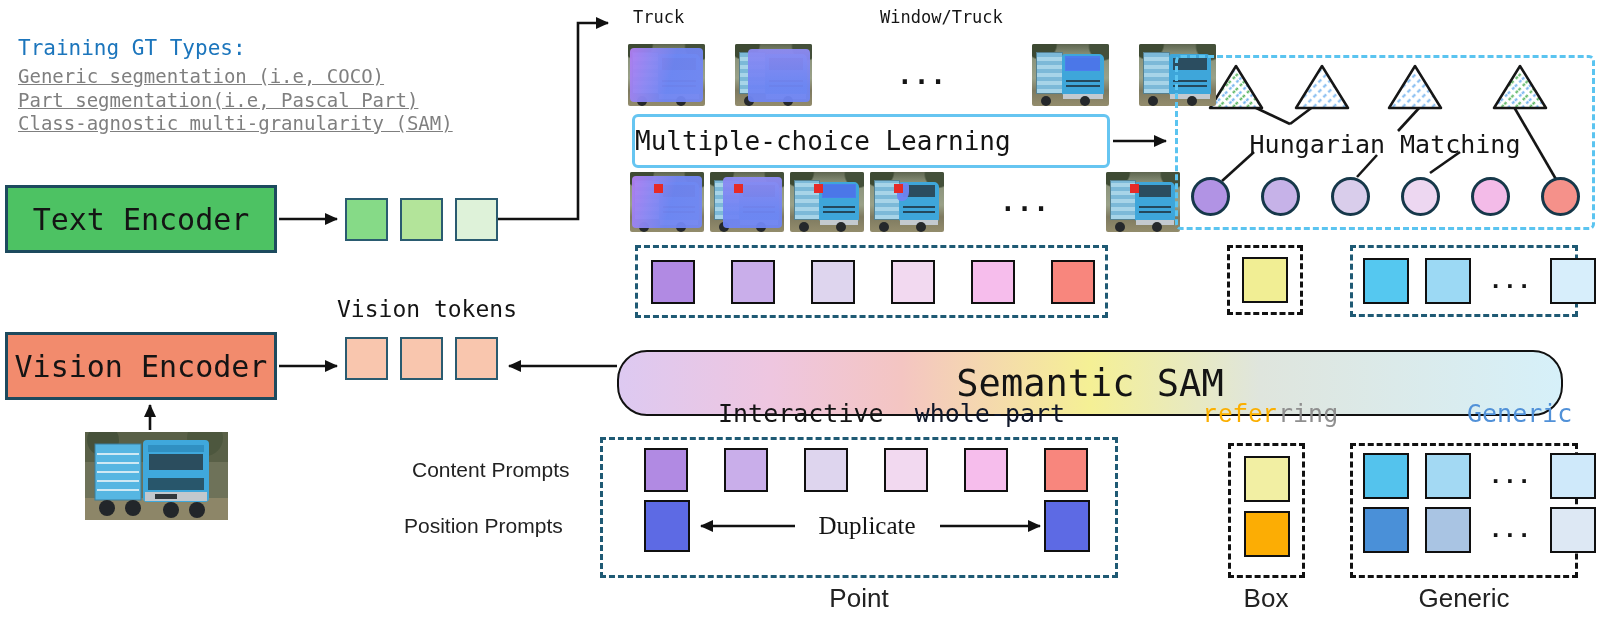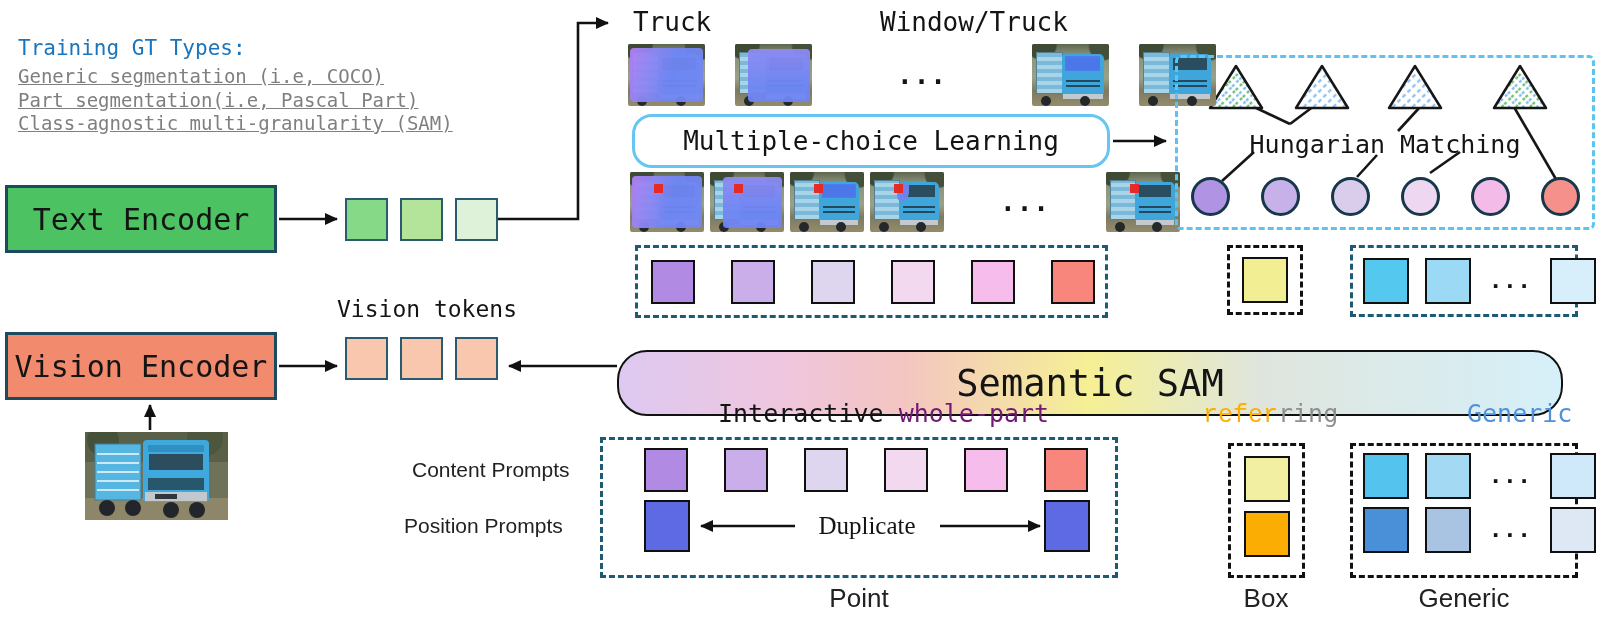--- a/index.html
+++ b/index.html
@@ -18,32 +18,32 @@
        display:flex;align-items:center;justify-content:center;font-size:30px;}
   .text-enc{left:5px;top:185px;}
   .vision-enc{left:5px;top:332px;}
   .tok-row{display:flex;gap:12px;}
   .text-toks{left:345px;top:198px;}
   .vision-toks{left:345px;top:337px;}
   .tok{width:43px;height:43px;border:2.5px solid #2a5b70;box-sizing:border-box;flex:0 0 auto;}
   .vision-tokens-label{left:337px;top:296px;font-size:23px;}
 
   
-  .top-label{font-size:26px;}
+  .top-label{font-size:17px;}
   .truck-label{left:633px;top:7px;}
   .window-truck-label{left:880px;top:7px;}
   .thumb-row{display:flex;align-items:center;}
   .row1{left:628px;top:43px;height:64px;gap:30px;}
   .row2{left:630px;top:172px;height:60px;gap:6px;}
   .row1 .dots{margin:0 55px;}
   .row2 .dots{margin:0 50px;}
   .dots{font-weight:bold;font-size:26px;letter-spacing:1px;line-height:1;color:#141414;flex:0 0 auto;}
 
   .mcl-box{left:632px;top:114px;width:478px;height:54px;background:#fff;border:3px solid #66c5f1;
-           border-radius:20px;box-sizing:border-box;display:flex;align-items:center;justify-content:center;
+           border-radius:6px;box-sizing:border-box;display:flex;align-items:center;
            font-size:26px;}
 
   
   .thumb{position:relative;width:77px;height:62px;overflow:hidden;border-radius:2px;flex:0 0 auto;
          background:linear-gradient(180deg,#5e6650 0%,#8a927a 18%,#9aa188 55%,#7e7a60 75%,#938c6c 100%);}
   .row2 .thumb{width:74px;height:60px;}
   .t-trees{position:absolute;inset:0;
      background:radial-gradient(circle at 12% 0%,#3e4a33 0 16%,transparent 18%),
                 radial-gradient(circle at 92% 4%,#44503a 0 14%,transparent 16%);}
   .t-cargo{position:absolute;left:5%;top:13%;width:33%;height:64%;
@@ -364,21 +364,21 @@
       <span class="square" style="background: rgb(85, 200, 240);"></span>
       <span class="square" style="background: rgb(156, 217, 244);"></span>
       <span class="dots">...</span>
       <span class="square" style="background: rgb(215, 238, 251);"></span>
     </div>
 
   <div class="abs sam-bar" style="background: linear-gradient(90deg, rgb(221, 201, 241) 0%, rgb(238, 198, 224) 16%, rgb(244, 197, 194) 30%, rgb(245, 240, 149) 50%, rgb(223, 229, 221) 68%, rgb(214, 240, 249) 100%);">
     <span>Semantic SAM</span>
   </div>
 
-  <div class="abs task-label interactive-label"><span>Interactive </span><span style="color: #701a75;">whole-part</span></div>
+  <div class="abs task-label interactive-label"><span>Interactive </span><span style="color: #0f172a; margin-left: 16px;">whole-part</span></div>
   <div class="abs task-label referring-label"><span style="color: rgb(251, 175, 0); font-family: Liberation Mono, monospace;">refer</span><span style="color: rgb(143, 143, 143);">ring</span></div>
   <div class="abs task-label generic-label" style="color: rgb(81, 145, 216);">Generic</div>
 
   <div class="abs side-label content-label">Content Prompts</div>
   <div class="abs side-label position-label">Position Prompts</div>
 
   <div class="abs prompt-box">
     <div class="content-row">
         <span class="square" style="background: rgb(177, 138, 227);"></span>
         <span class="square" style="background: rgb(201, 174, 234);"></span>

